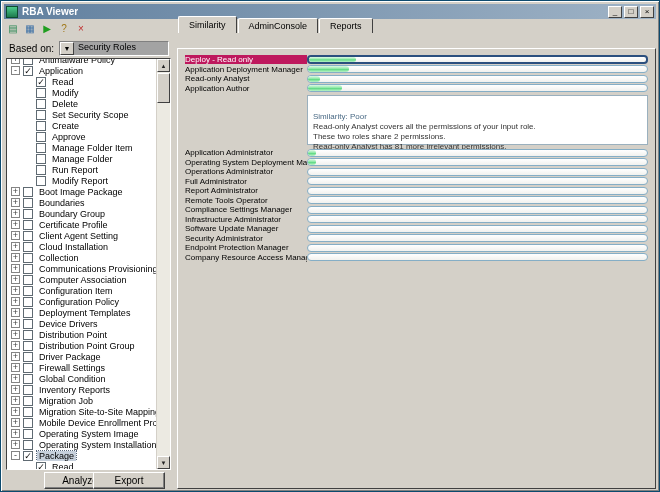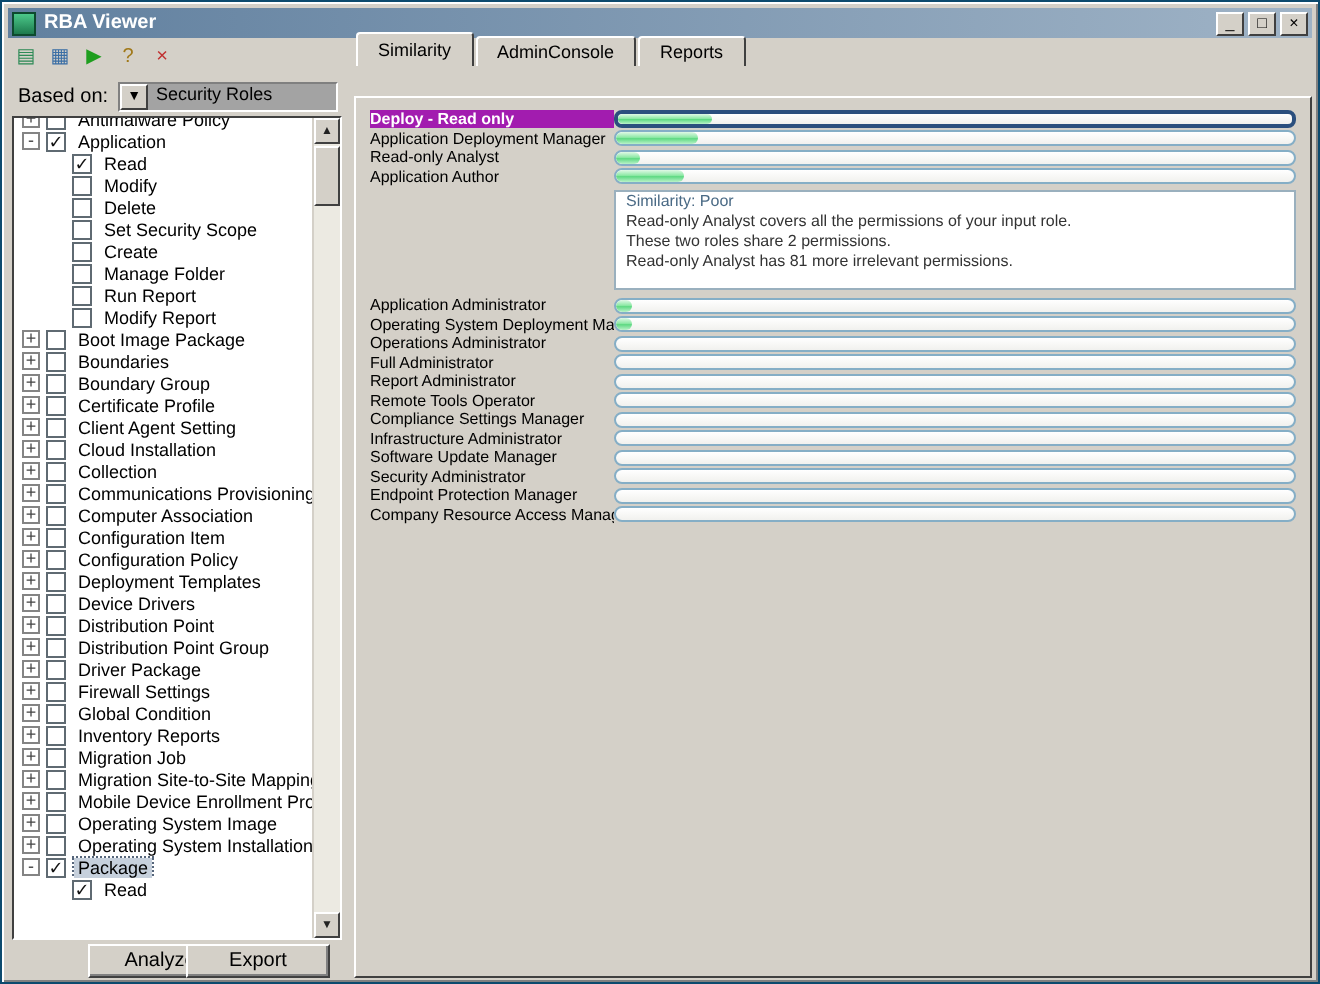--- a/index.html
+++ b/index.html
@@ -58,23 +58,23 @@
     border-top:1px solid #fff;border-left:1px solid #fff;border-right:1px solid #404040;border-bottom:1px solid #404040;z-index:1;}
   
   .rows{position:absolute;left:7px;top:6px;right:7px;}
   .srow{display:flex;align-items:center;height:9.5px;}
   .rlabel{width:122px;flex:none;font-size:8px;line-height:9px;white-space:nowrap;overflow:hidden;color:#000;}
   .bar{flex:1;height:8px;border:1px solid #85aec6;border-radius:4px;background:linear-gradient(#ffffff,#f1f1ee);
     position:relative;overflow:hidden;box-sizing:border-box;}
   .fill{position:absolute;left:0;top:0;bottom:0;border-radius:3px;
     background:linear-gradient(to bottom,#e0f8e6 0%,#8ee9a6 45%,#5fd983 55%,#b9f2c8 100%);}
   .srow.selected .bar{border:2px solid #2b4f7e;height:9px;}
-  .srow.selected .rlabel{background:#a21caf;color:#fff;font-weight:bold;}
-  
-  .tooltip{margin:2px 0 3px 122px;border:1px solid #9ab0be;background:#fff;padding:0 5px;
+  .srow.selected .rlabel{background:#be185d;color:#fff;}
+  
+  .tooltip{margin:2px 0 3px 122px;border:1px solid #9ab0be;background:#fff;padding:16px 5px;
     font-size:8px;line-height:10px;height:50px;box-sizing:border-box;color:#333;}
   .t-label,.t-value{color:#4a6a85;}
 </style>
 </head>
 <body>
 
 <div class="window">
 
   <div class="titlebar">
     <span class="app-icon"></span>
@@ -133,20 +133,30 @@
           <span class="tlabel">Set Security Scope</span>
         </div>
         <div class="titem child">
           <span class="plus" style="visibility: hidden;"></span>
           <span class="cbox"></span>
           <span class="tlabel">Create</span>
         </div>
         <div class="titem child">
           <span class="plus" style="visibility: hidden;"></span>
           <span class="cbox"></span>
+          <span class="tlabel">Approve</span>
+        </div>
+        <div class="titem child">
+          <span class="plus" style="visibility: hidden;"></span>
+          <span class="cbox"></span>
+          <span class="tlabel">Manage Folder Item</span>
+        </div>
+        <div class="titem child">
+          <span class="plus" style="visibility: hidden;"></span>
+          <span class="cbox"></span>
           <span class="tlabel">Manage Folder</span>
         </div>
         <div class="titem child">
           <span class="plus" style="visibility: hidden;"></span>
           <span class="cbox"></span>
           <span class="tlabel">Run Report</span>
         </div>
         <div class="titem child">
           <span class="plus" style="visibility: hidden;"></span>
           <span class="cbox"></span>

